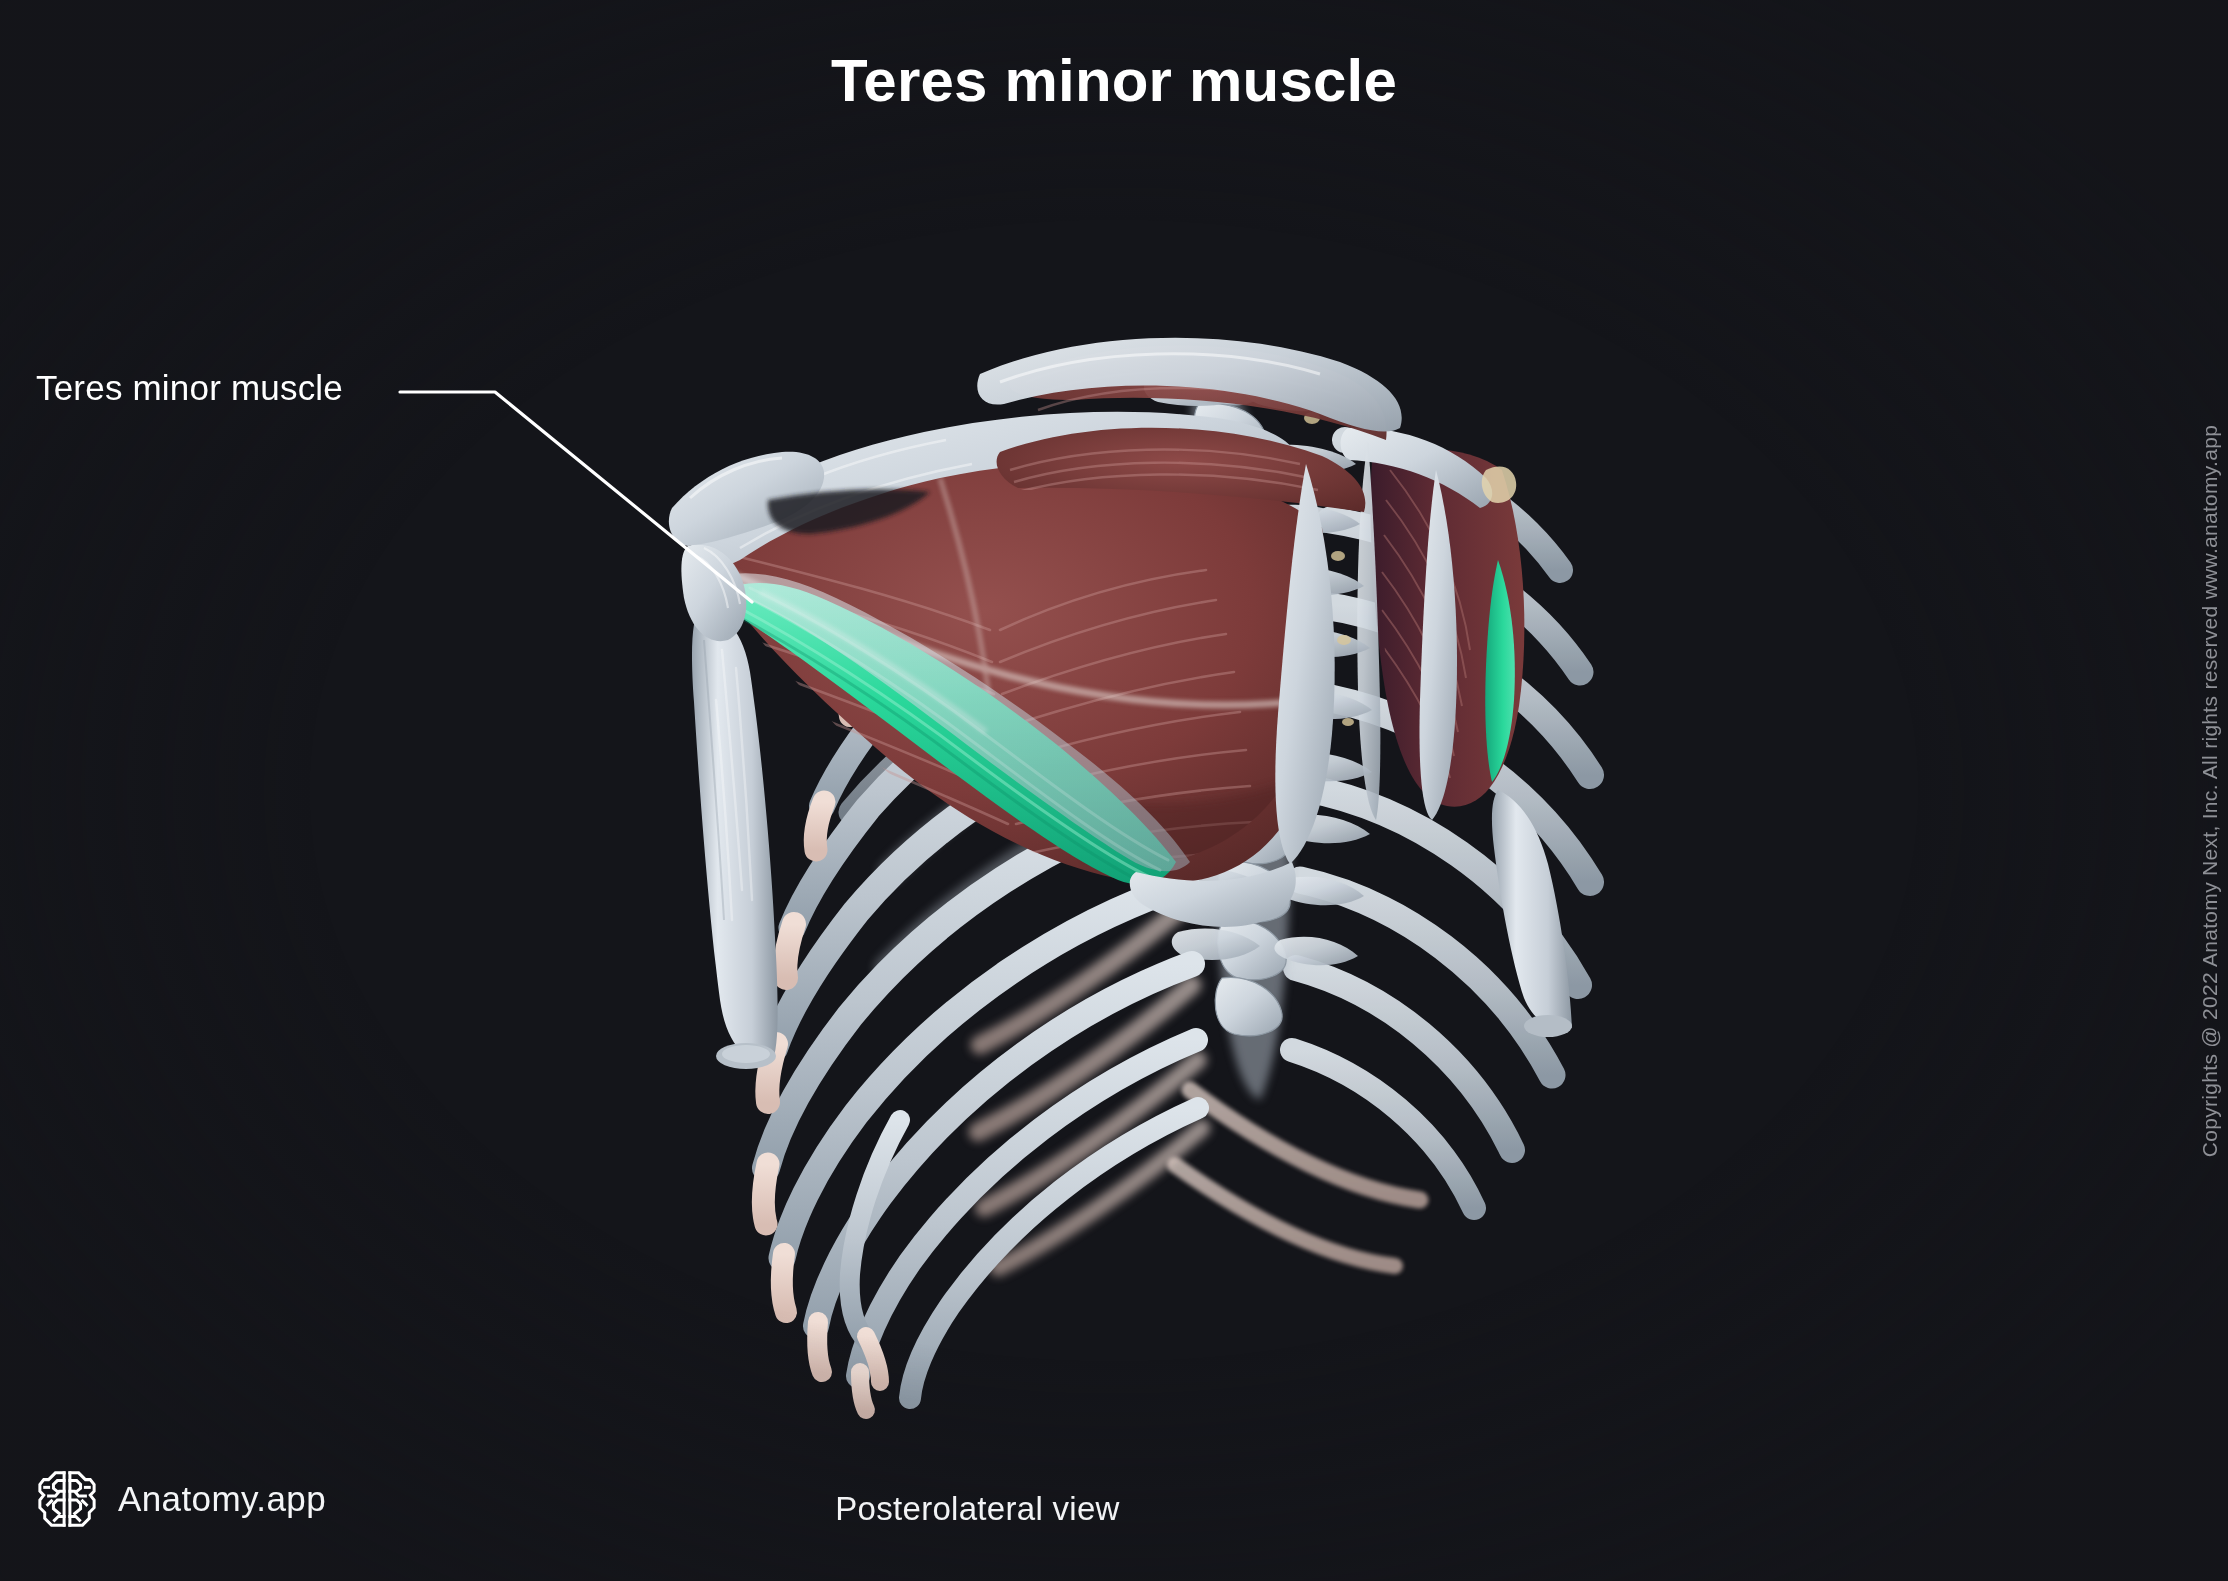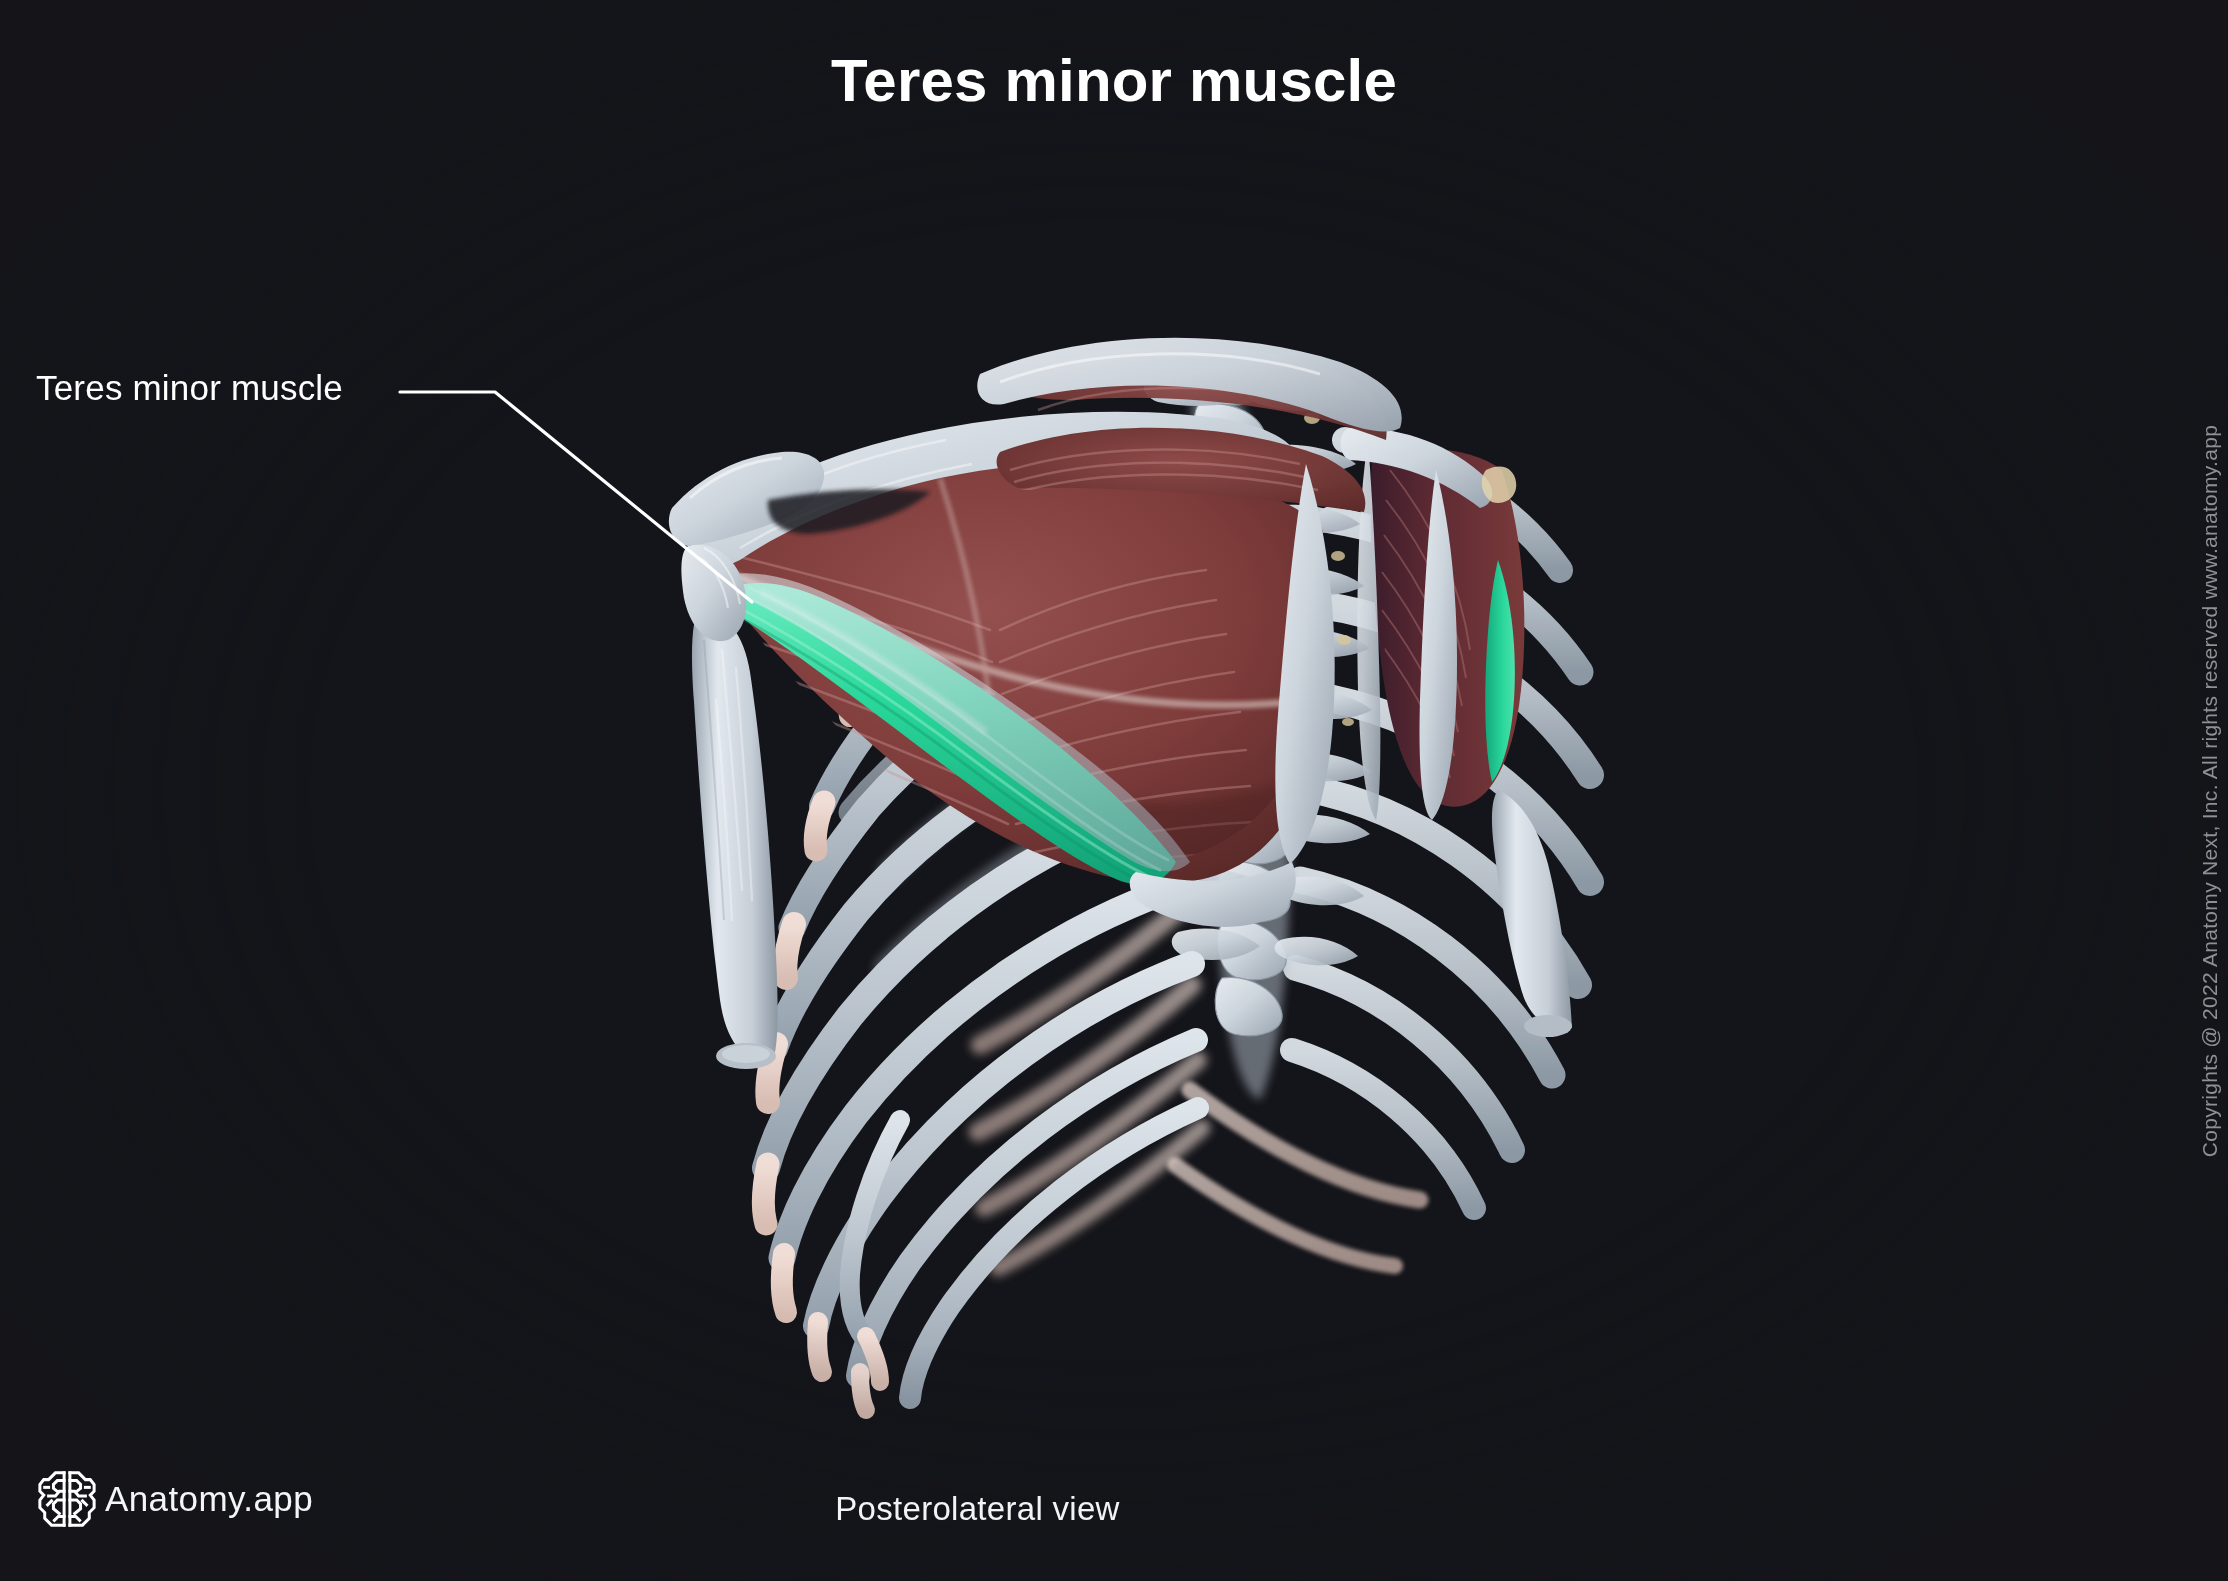--- a/index.html
+++ b/index.html
@@ -62,21 +62,21 @@
     white-space: nowrap;
   }
 
   
   #logo {
     position: absolute;
     left: 36px;
     top: 1468px;
     display: flex;
     align-items: center;
-    gap: 7px;
+    gap: 20px;
   }
   #logo-mark { width: 62px; height: 62px; display: block; }
   #logo-text {
     color: #f4f5f7;
     font-size: 35px;
     font-weight: 400;
     letter-spacing: 0.4px;
   }
 
   

